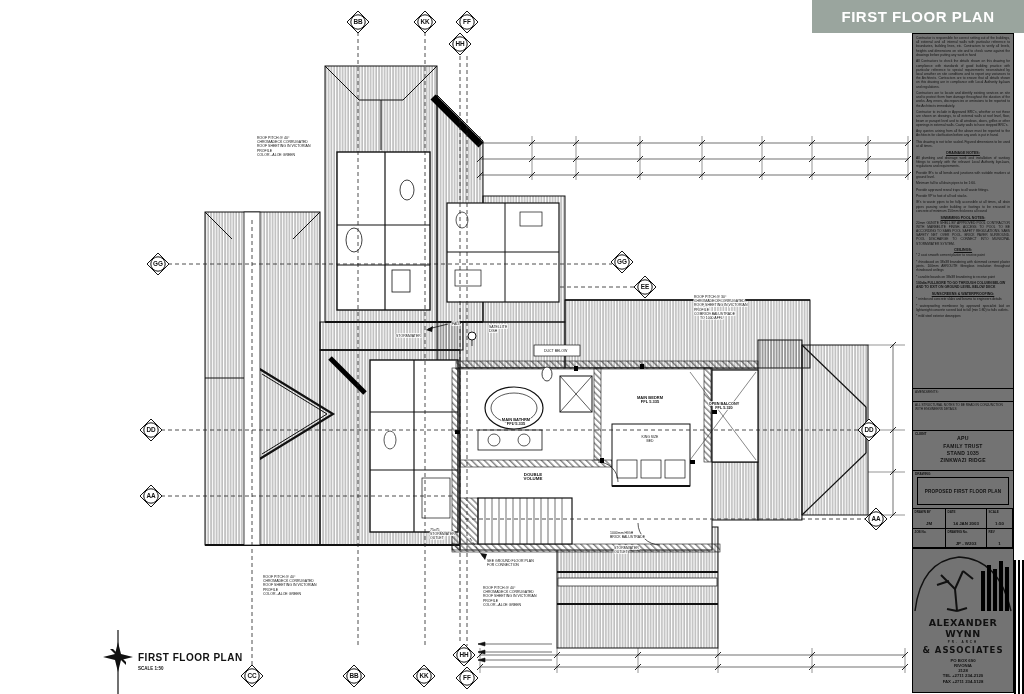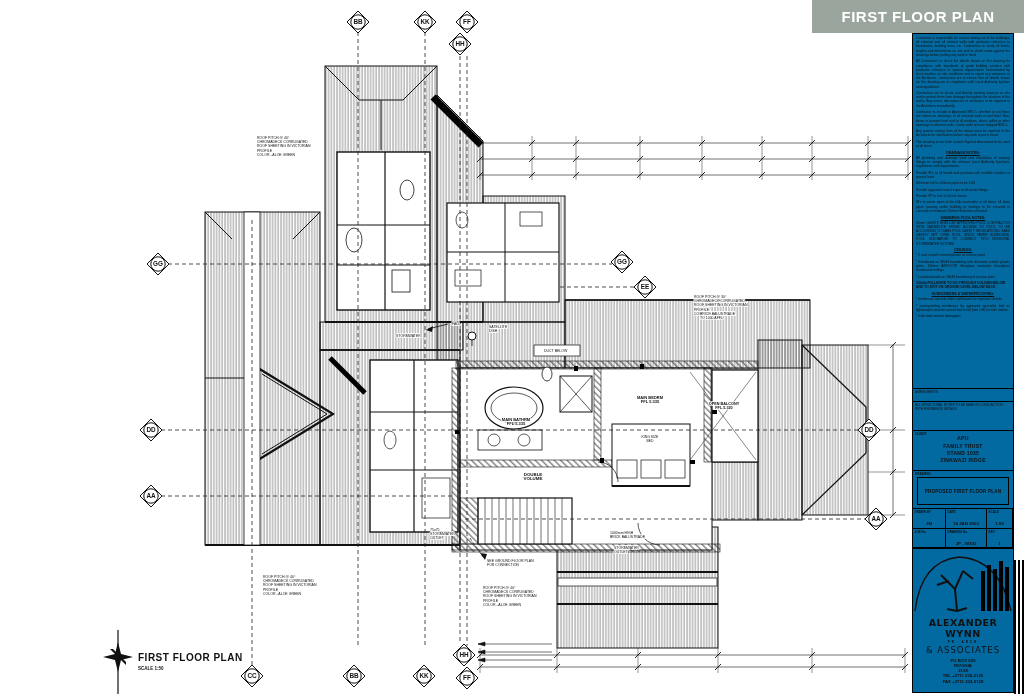--- a/index.html
+++ b/index.html
@@ -3,21 +3,21 @@
 <meta charset="utf-8">
 <style>
   html,body{margin:0;padding:0;background:#e8e8e8;}
   .page{position:relative;width:1024px;height:694px;background:#fff;overflow:hidden;
         font-family:"Liberation Sans", sans-serif;color:#111;}
   .plan-area{position:absolute;left:0;top:0;width:912px;height:694px;}
   .header-bar{position:absolute;left:812px;top:0;width:212px;height:33px;
         display:flex;align-items:center;justify-content:center;}
   .header-bar span{font-size:15px;font-weight:600;letter-spacing:.5px;}
   .sidebar{position:absolute;left:912px;top:33px;width:102px;height:660px;
-        border:1px solid #000;background:#0369a1;display:flex;flex-direction:column;box-sizing:border-box;}
+        border:1px solid #000;background:#737373;display:flex;flex-direction:column;box-sizing:border-box;}
   .notes{height:354px;overflow:hidden;padding:2px 3px;box-sizing:border-box;}
   .note-h{font-size:3.6px;font-weight:bold;text-align:center;margin:2.5px 0 1px 0;text-decoration:underline;}
   .note-p{font-size:3.3px;line-height:1.28;margin:0 0 2.2px 0;text-align:justify;}
   .note-em{font-size:3.4px;font-weight:bold;line-height:1.3;margin:2px 0;}
   .amend{height:42px;border-top:1px solid #000;display:flex;flex-direction:column;box-sizing:border-box;}
   .amend-row{font-size:3.2px;padding:1px 2px;border-bottom:1px solid #000;box-sizing:border-box;}
   .amend-row:first-child{height:13px;}
   .amend-row:last-child{flex:1;border-bottom:none;}
   .client-box,.drawing-box{position:relative;border-top:1px solid #000;box-sizing:border-box;}
   .client-box{height:40px;text-align:center;padding-top:4px;}
@@ -28,21 +28,21 @@
   .drawing-inner{border:0.5px solid #000;height:100%;display:flex;align-items:center;justify-content:center;box-sizing:border-box;}
   .drawing-title{font-size:4.6px;font-weight:bold;text-align:center;letter-spacing:.2px;}
   .info-table{height:40px;border-top:1px solid #000;display:grid;
         grid-template-columns:33% 41% 26%;grid-template-rows:50% 50%;box-sizing:border-box;}
   .cell{position:relative;border-right:0.5px solid #000;border-bottom:0.5px solid #000;box-sizing:border-box;}
   .cell .lbl{position:absolute;left:1.5px;top:1px;font-size:3px;font-weight:bold;}
   .cell .val{position:absolute;left:0;right:0;bottom:1.5px;text-align:center;font-size:4.4px;font-weight:bold;}
   .logo-block{flex:1;border-top:1px solid #000;text-align:center;overflow:hidden;padding-top:2px;}
   .firm-name{font-size:9.5px;font-weight:bold;letter-spacing:.5px;font-family:"DejaVu Sans", sans-serif;}
   .firm-sub{font-size:3px;letter-spacing:2px;font-weight:bold;margin:1px 0;}
-  .firm-assoc{font-size:8.5px;font-weight:normal;letter-spacing:1px;margin-bottom:3px;font-family:"DejaVu Sans", sans-serif;}
+  .firm-assoc{font-size:8.5px;font-weight:bold;letter-spacing:1px;margin-bottom:3px;font-family:"DejaVu Sans", sans-serif;}
   .addr-line{font-size:4.3px;font-weight:bold;line-height:1.2;}
   .edge-stripes{position:absolute;left:1014px;top:560px;width:10px;height:134px;
         background:repeating-linear-gradient(90deg,#000 0 2px,#fff 2px 4px);}
 </style>
 </head>
 <body>
 
 <div class="page">
 
   <div class="plan-area">

